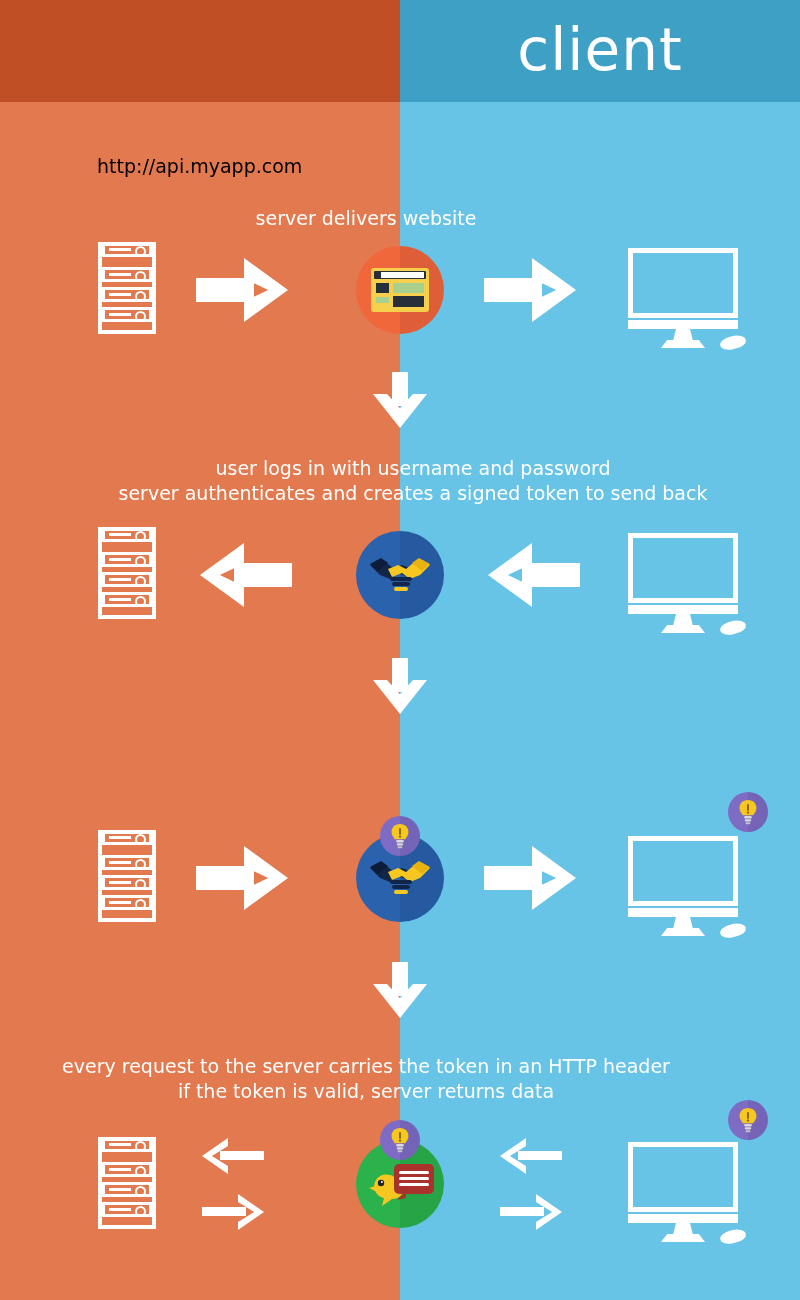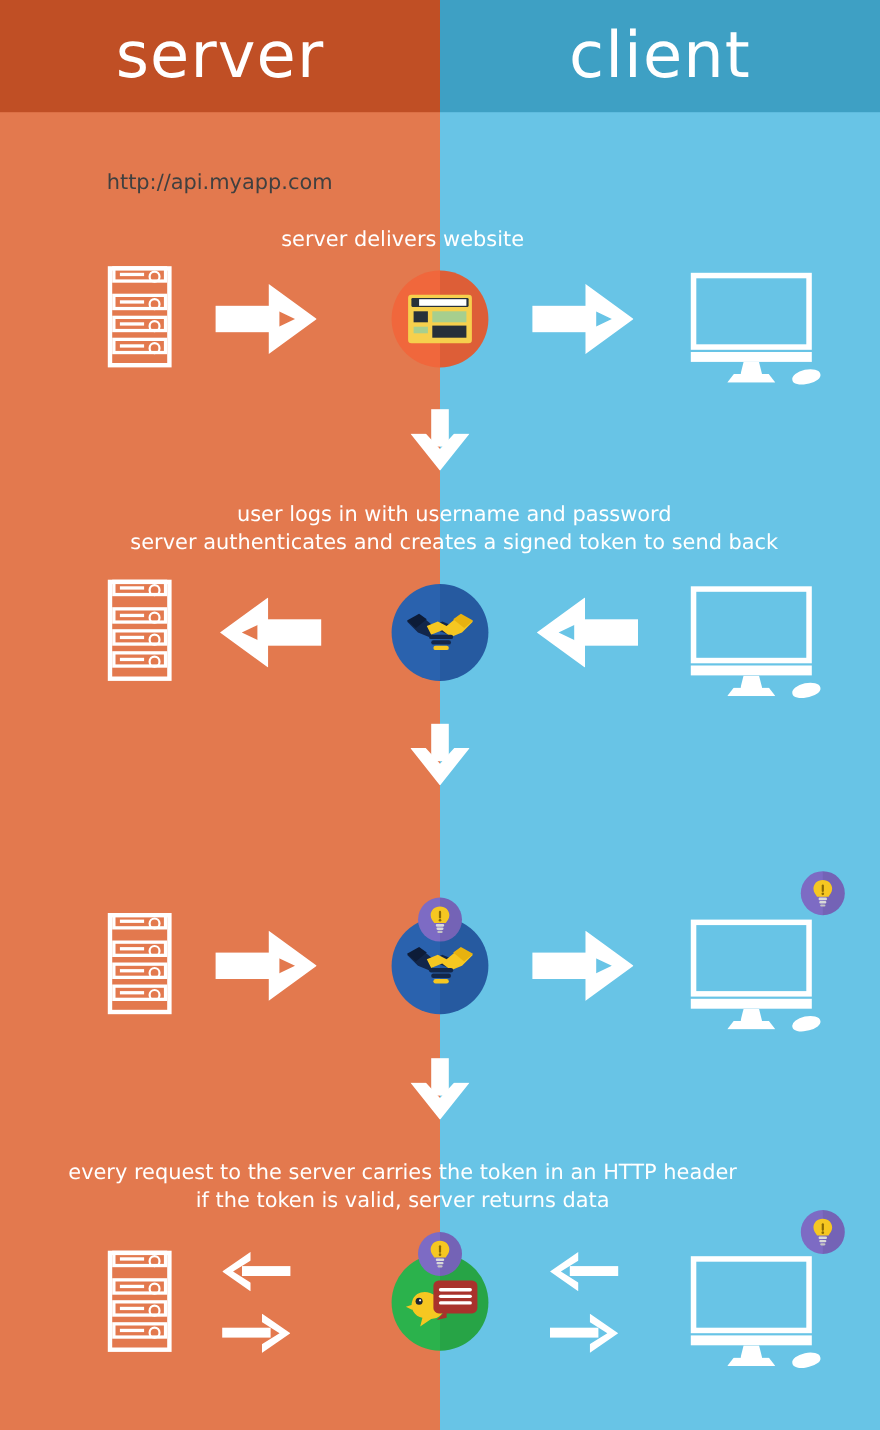--- a/index.html
+++ b/index.html
@@ -55,21 +55,21 @@
     line-height: 72px;
     font-family: "DejaVu Sans", "Liberation Sans", sans-serif;
   }
   .header-title.left { left: 0; }
   .header-title.right { left: 400px; }
 
   
   .url {
     position: absolute;
     top: 155px;
-    color: #404040;
+    color: #000000;
     font-size: 19px;
     white-space: nowrap;
   }
   .url.left { left: 97px; }
   .url.right { left: 468px; }
 
   
   .caption {
     position: absolute;
     left: 0;
@@ -310,21 +310,20 @@
 </head>
 <body>
 
 <div class="infographic">
 
   <div class="bg-left"></div>
   <div class="bg-right"></div>
 
   <div class="header-left"></div>
   <div class="header-right"></div>
-  <div class="header-title left">server</div>
   <div class="header-title right">client</div>
 
   <div class="url left">http://api.myapp.com</div>
 
   <div class="caption" style="top:206px;">server delivers website</div>
 
   <div class="row" style="top:240px; height:110px;">
     <div class="server-icon" style="left:98px; top:2px;">
       <div class="rack"></div>
       <div class="slot">

